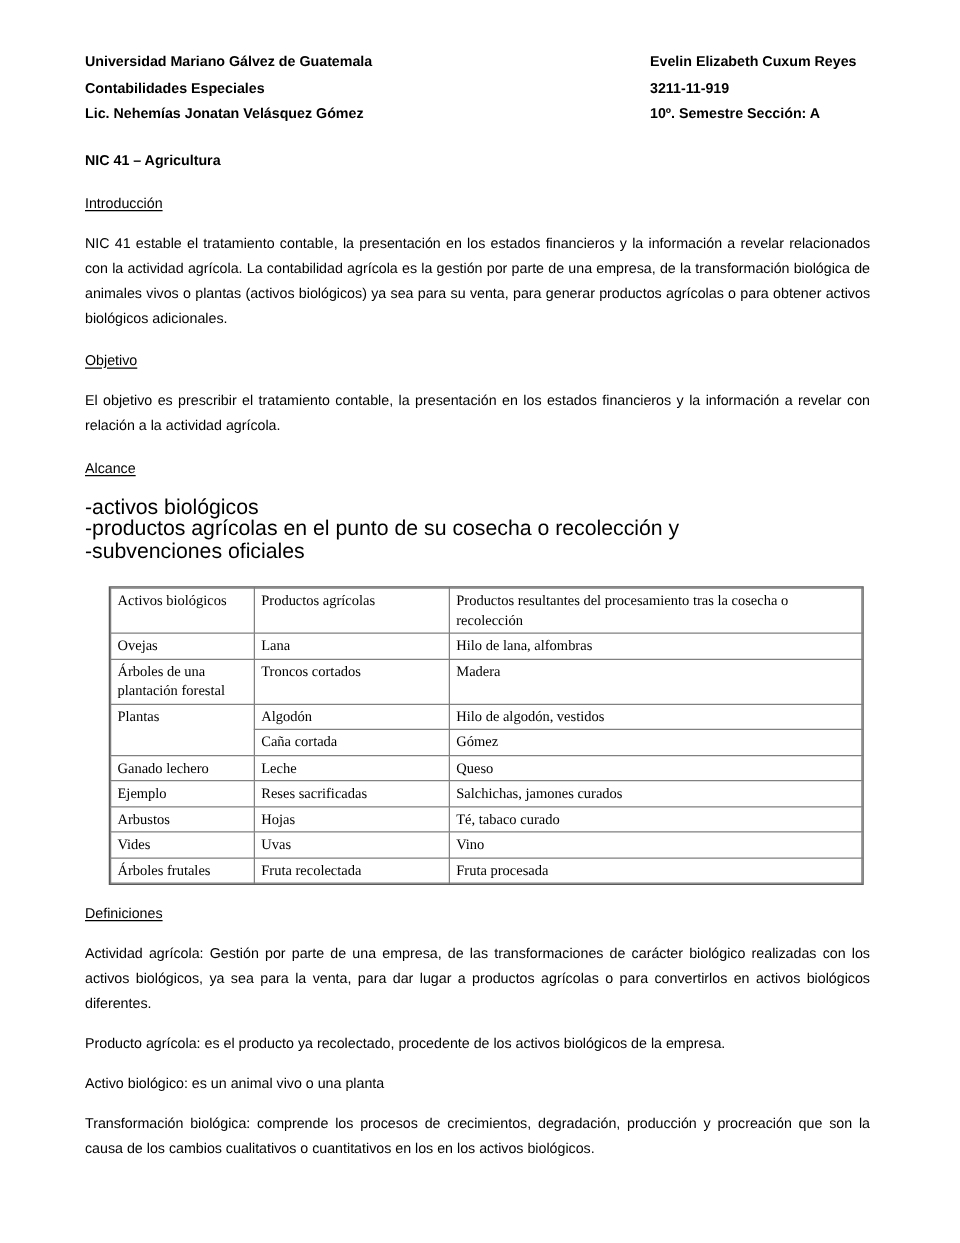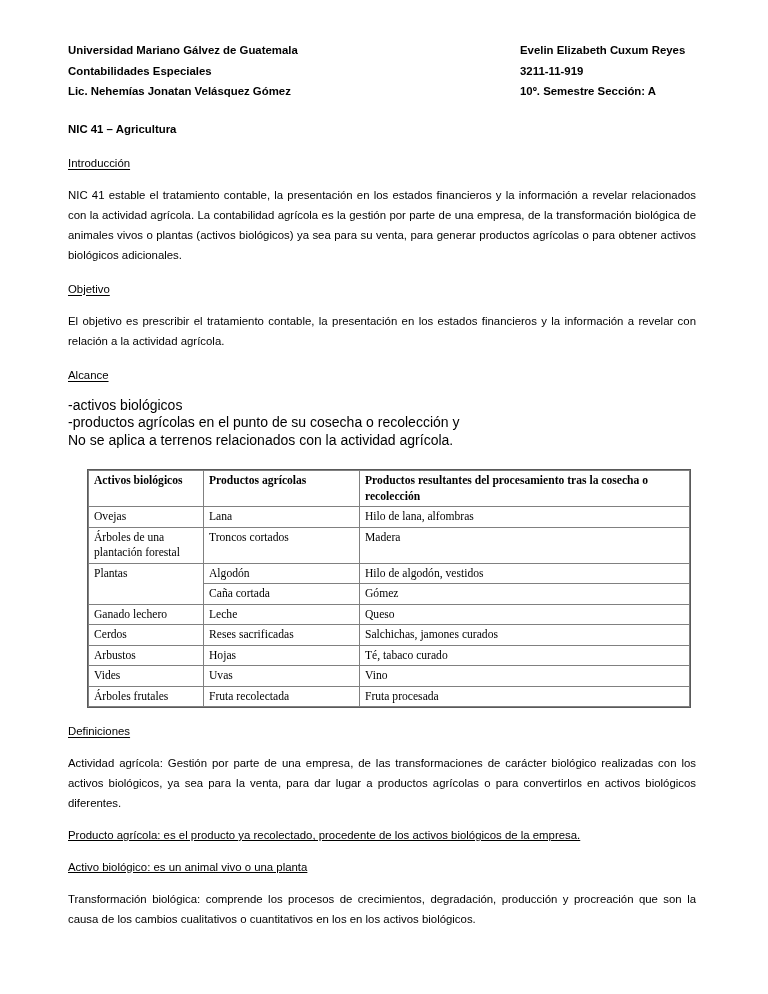--- a/index.html
+++ b/index.html
@@ -73,24 +73,23 @@
   p.para {
     font-size: 11.4px;
     line-height: 20px;
     margin: 12px 0 0 0;
     text-align: justify;
     text-justify: inter-word;
     hyphens: none;
   }
   p.para.nojust {
     text-align: left;
-    text-decoration: underline;
   }
   .list-block {
-    font-size: 14px;
+    font-size: 17px;
     line-height: 17.5px;
     margin: 12px 0 0 0;
   }
   .list-block div {
     white-space: nowrap;
   }
 
   
   .tbl-wrap {
     margin: 21px 0 0 20px;
@@ -107,21 +106,21 @@
   table.nic-table th {
     border: 1px solid #808080;
     padding: 2px 5px 2px 5px;
     vertical-align: top;
     line-height: 15.5px;
     text-align: left;
     color: #000;
     background: #ffffff;
   }
   table.nic-table th {
-    font-weight: bold;
+    font-weight: normal;
   }
   table.nic-table .c1 { width: 104px; }
   table.nic-table .c2 { width: 145px; }
   table.nic-table .c3 { width: 319px; margin-left: 38px; }
   table.nic-table tr.tall td,
   table.nic-table tr.tall th { height: 31px; }
   table.nic-table td.merged { vertical-align: top; }
 
   
   table.nic-table {
@@ -154,21 +153,21 @@
     <div class="sec-heading"><span class="u">Introducción</span></div>
     <p class="para">NIC 41 estable el tratamiento contable, la presentación en los estados financieros y la información a revelar relacionados con la actividad agrícola.  La contabilidad agrícola es la gestión por parte de una empresa, de la transformación biológica de animales vivos o plantas (activos biológicos) ya sea para su venta, para generar productos agrícolas o para obtener activos biológicos adicionales.</p>
 
     <div class="sec-heading"><span class="u">Objetivo</span></div>
     <p class="para">El objetivo es prescribir el tratamiento contable, la presentación en los estados financieros y la información a revelar con relación a la actividad agrícola.</p>
 
     <div class="sec-heading"><span class="u">Alcance</span></div>
     <div class="list-block">
       <div>-activos biológicos</div>
       <div>-productos agrícolas en el punto de su cosecha o recolección y</div>
-      <div>No se aplica a terrenos relacionados con la actividad agrícola.</div>
+      <div>-subvenciones oficiales</div>
     </div>
 
 
     <div class="tbl-wrap">
       <table class="nic-table">
         <thead>
           <tr class="tall">
             <th class="c1">Activos biológicos</th>
             <th class="c2">Productos agrícolas</th>
             <th class="c3">Productos resultantes del procesamiento tras la cosecha o recolección</th>
@@ -193,21 +192,21 @@
           <tr>
             <td class="c2">Caña cortada</td>
             <td class="c3">Gómez</td>
           </tr>
           <tr>
             <td class="c1">Ganado lechero</td>
             <td class="c2">Leche</td>
             <td class="c3">Queso</td>
           </tr>
           <tr>
-            <td class="c1">Cerdos</td>
+            <td class="c1">Ejemplo</td>
             <td class="c2">Reses sacrificadas</td>
             <td class="c3">Salchichas, jamones curados</td>
           </tr>
           <tr>
             <td class="c1">Arbustos</td>
             <td class="c2">Hojas</td>
             <td class="c3">Té, tabaco curado</td>
           </tr>
           <tr>
             <td class="c1">Vides</td>

